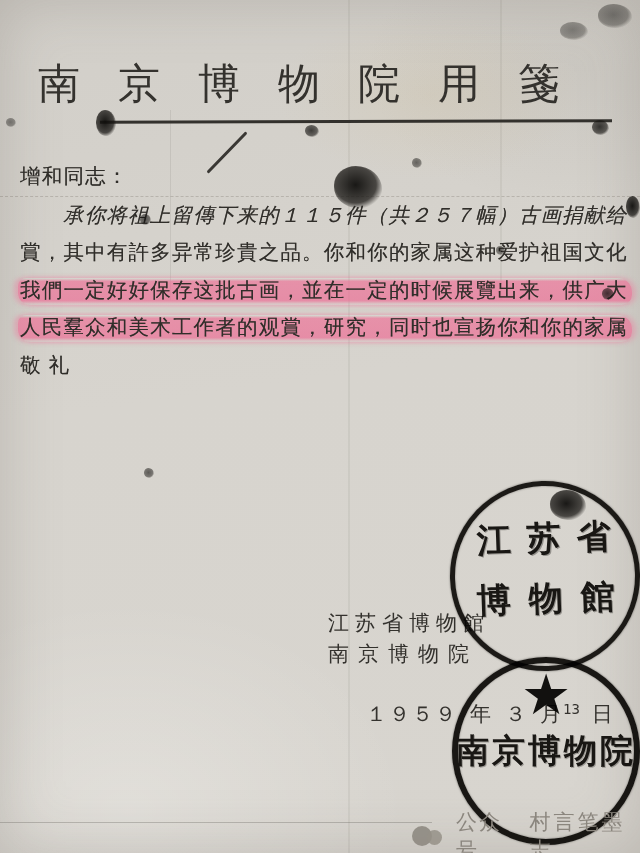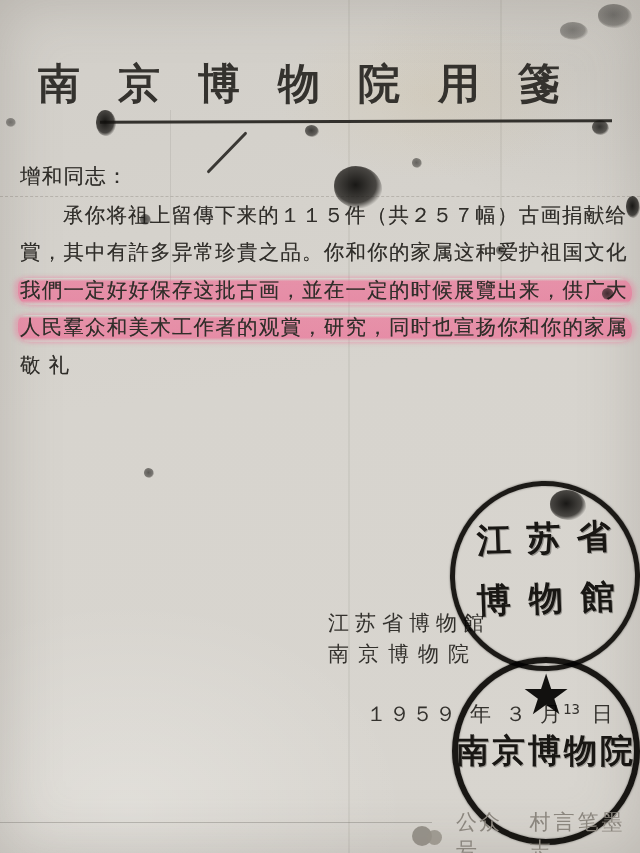--- a/index.html
+++ b/index.html
@@ -19,30 +19,30 @@
   .crease.v1{left:348px;top:0;width:2px;height:853px;}
   .crease.v2{left:500px;top:0;width:2px;height:300px;}
   .crease.v3{left:170px;top:110px;width:1px;height:190px;background:rgba(70,66,60,0.10);}
   .crease.h1{left:0;top:196px;width:640px;height:1px;border-top:1px dashed rgba(80,74,66,0.22);background:none;}
   .crease.h2{left:0;top:822px;width:432px;height:1px;background:rgba(90,85,78,0.30);}
 
   
   .title{
     position:absolute;top:56px;left:0;width:515px;text-align:right;
     font-size:42px;letter-spacing:38px;text-indent:38px;white-space:nowrap;
-    color:#34322e;font-weight:700;
+    color:#34322e;font-weight:400;
   }
   .rule{position:absolute;top:120px;left:100px;width:512px;height:3px;background:#33312d;transform:rotate(-0.15deg);}
   .slash{position:absolute;top:151px;left:199px;width:56px;height:3px;background:#3a3834;transform:rotate(-46deg);border-radius:2px;}
 
   
   .letter-body{position:absolute;top:158px;left:20px;width:602px;font-size:20.5px;line-height:37.6px;letter-spacing:1.2px;color:#302e2a;text-shadow:0 0 0.6px rgba(48,46,42,0.55);}
   .salutation{margin-bottom:1px;}
   .line{white-space:nowrap;}
-  .line.indent{text-indent:43px;}
+  .line.indent{text-indent:43px;font-style:italic;}
   .hl{
     background:linear-gradient(to bottom, rgba(242,110,150,0) 2%, rgba(240,104,146,0.62) 12%, rgba(238,104,146,0.66) 84%, rgba(242,110,150,0.12) 96%);
     box-shadow:-4px 0 4px rgba(240,110,150,0.35), 4px 0 5px rgba(240,110,150,0.35);
     border-radius:8px 14px 10px 12px;
     padding:1px 4px 4px 2px;margin-left:-2px;
   }
   .closing{margin-top:9px;padding-left:80px;letter-spacing:24px;}
   .salute{letter-spacing:8px;}
 
   .signature{position:absolute;top:608px;left:328px;font-size:21px;line-height:31px;letter-spacing:6px;color:#33312d;}

